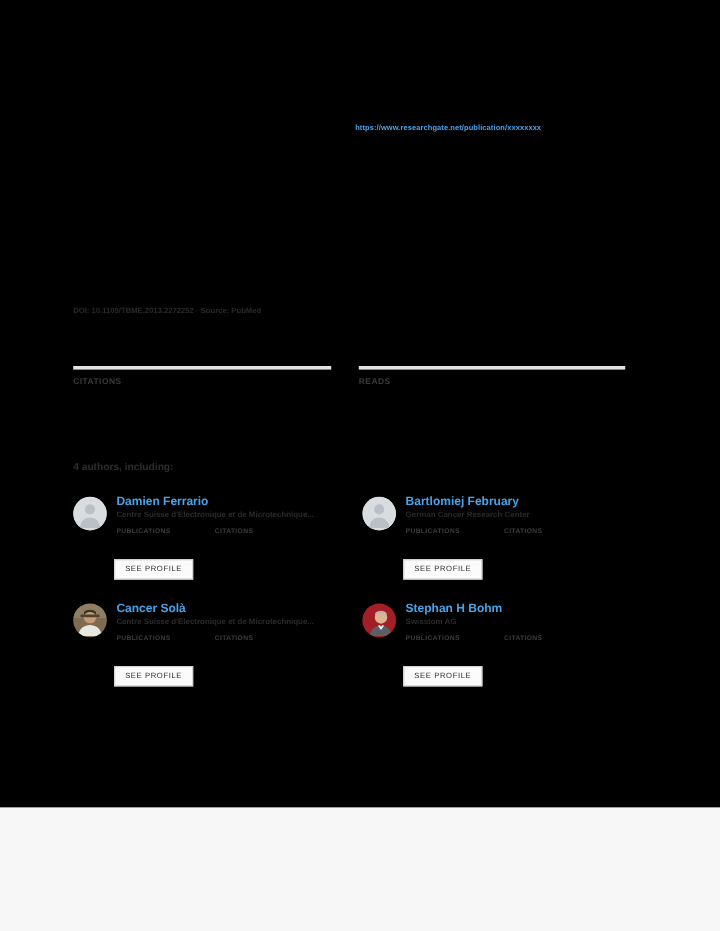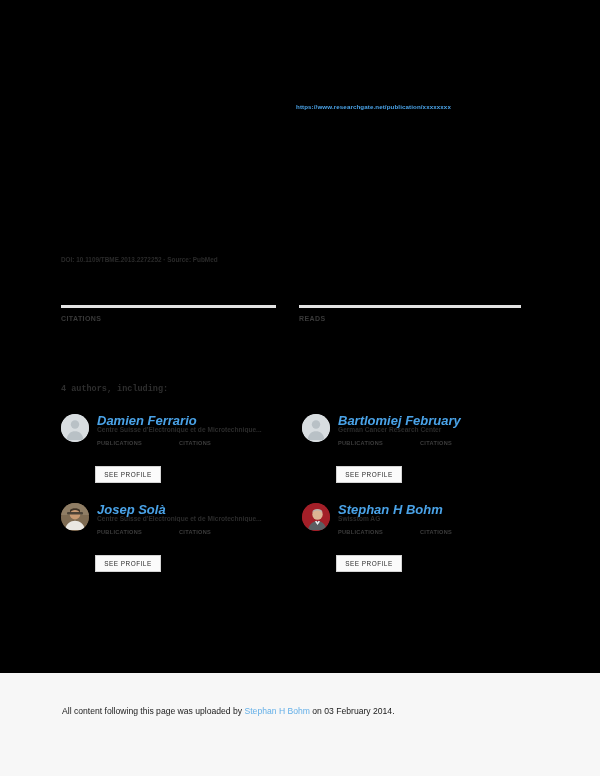--- a/index.html
+++ b/index.html
@@ -132,21 +132,20 @@
   }
 
   
   .authors-heading {
     position: absolute;
     left: 61px;
     top: 384px;
     font-size: 8.5px;
     font-weight: bold;
     color: #2e2e2e;
-    font-family: Liberation Mono, monospace;
   }
 
   .author {
     position: absolute;
     width: 230px;
     height: 88px;
   }
   .author.a0 { left: 61px;  top: 412px; }
   .author.a1 { left: 302px; top: 412px; }
   .author.a2 { left: 61px;  top: 501px; }
@@ -164,25 +163,24 @@
   }
   .avatar svg { display: block; }
 
   .avatar.photo-a { background: #6b5740; }
   .avatar.photo-b { background: #9f1f28; }
 
   .author-name {
     position: absolute;
     left: 36px;
     top: 1px;
-    font-size: 13px;
+    font-size: 10px;
     font-weight: bold;
     color: #4aa3e8;
     white-space: nowrap;
-    font-style: italic;
   }
   .author-affil {
     position: absolute;
     left: 36px;
     top: 14px;
     width: 190px;
     font-size: 6.6px;
     font-weight: bold;
     color: #2b2b2b;
     white-space: nowrap;
@@ -341,21 +339,21 @@
     <div class="avatar photo-a">
       <svg width="28" height="28" viewBox="0 0 28 28">
         <circle cx="14" cy="14" r="14" fill="#7e6b52"></circle>
         <rect x="0" y="0" width="28" height="12" fill="#8f7d64"></rect>
         <circle cx="14" cy="11" r="5.4" fill="#c89a72"></circle>
         <rect x="6" y="9" width="16" height="2.4" rx="1" fill="#4b4236"></rect>
         <path d="M4 27 C5 20.5 9.5 17.8 14 17.8 C18.5 17.8 23 20.5 24 27 Z" fill="#e9e7e2"></path>
         <path d="M9 10 C10.5 6 17.5 6 19 10 L19 7 C17 4.5 11 4.5 9 7 Z" fill="#3f3427"></path>
       </svg>
     </div>
-    <div class="author-name">Josep Solà</div>
+    <div class="author-name">Cancer Solà</div>
     <div class="author-affil">Centre Suisse d'Electronique et de Microtechnique...</div>
     <div class="author-stats">
       <div class="astat s0">
         <div class="astat-value"></div>
         <div class="astat-label">PUBLICATIONS</div>
       </div>
       <div class="astat s1">
         <div class="astat-value"></div>
         <div class="astat-label">CITATIONS</div>
       </div>
@@ -384,16 +382,13 @@
         <div class="astat-value"></div>
         <div class="astat-label">CITATIONS</div>
       </div>
     </div>
     <div class="see-profile">SEE PROFILE</div>
   </div>
 
 </div>
 
 <div class="footer">
-  <div class="footer-line1">
-    <span>All content following this page was uploaded by </span><span class="lnk">Stephan H Bohm</span><span> on 03 February 2014.</span>
-  </div>
 </div>
 
 </body></html>

